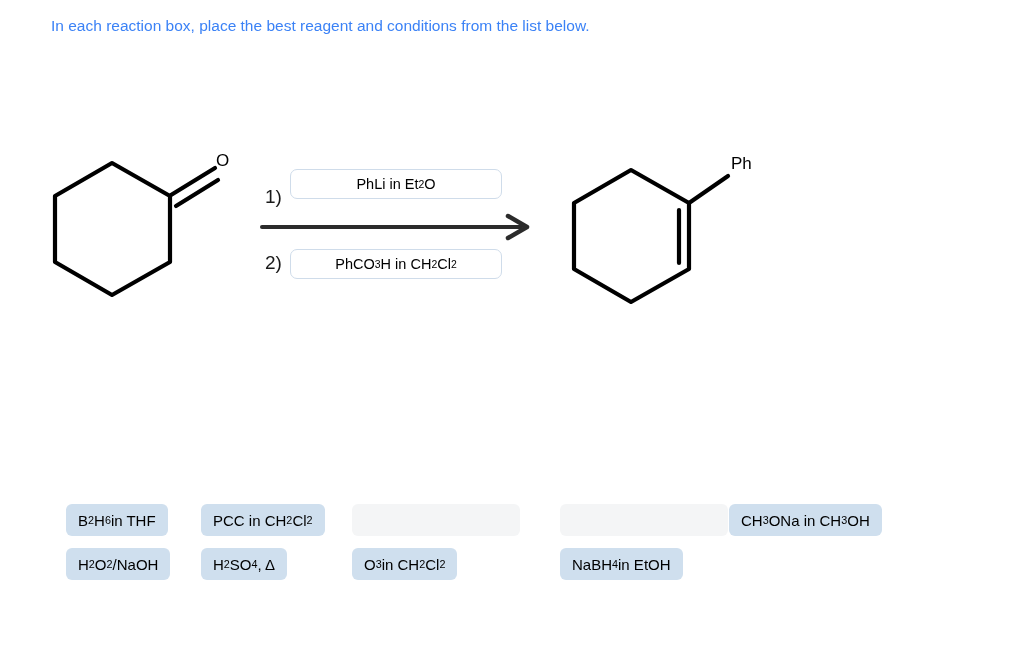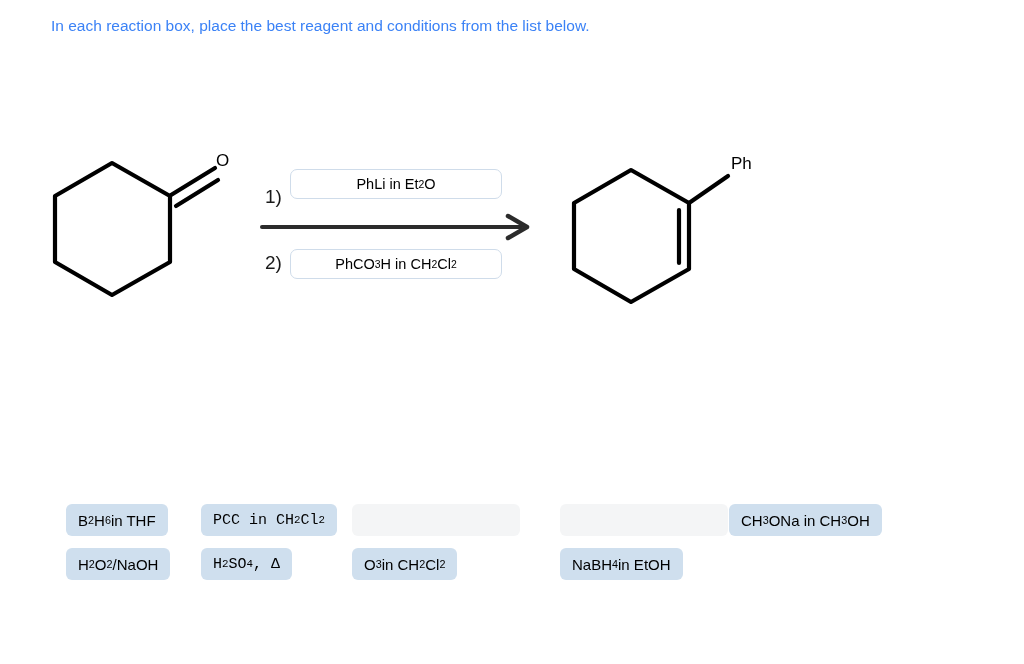--- a/index.html
+++ b/index.html
@@ -94,21 +94,21 @@
     align-items: flex-start;
     height: 36px;
     margin-bottom: 8px;
   }
   .bank-col {
     display: flex;
     justify-content: flex-start;
     box-sizing: border-box;
   }
   .bank-col.c0 { width: 135px; }
-  .bank-col.c1 { width: 151px; font-family: Liberation Mono, monospace; }
+  .bank-col.c1 { width: 151px; }
   .bank-col.c2 { width: 208px; }
   .bank-col.c3 { width: 169px; }
   .bank-col.c4 { width: 200px; align-items: flex-end; }
 
   .tile {
     background: #cfdfee;
     border-radius: 6px;
     height: 32px;
     padding: 0 12px;
     display: inline-flex;

